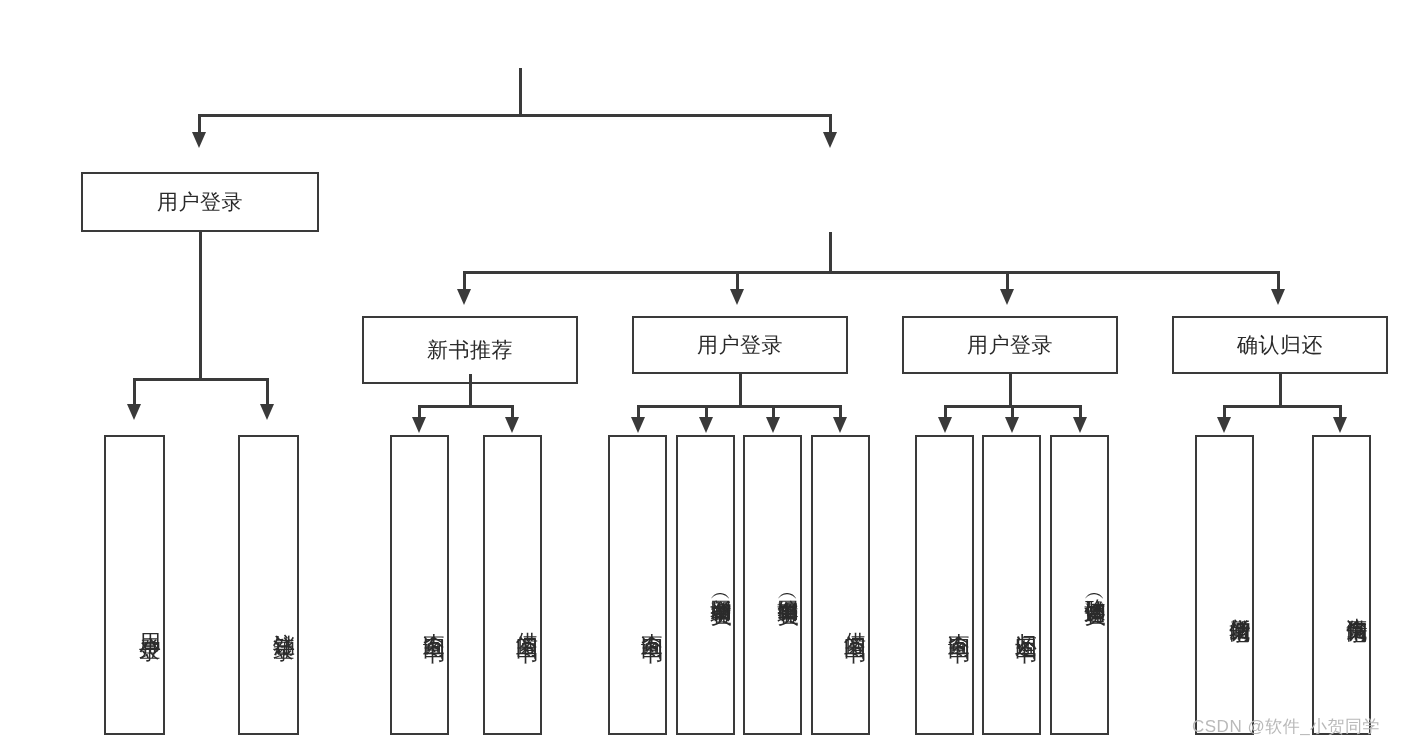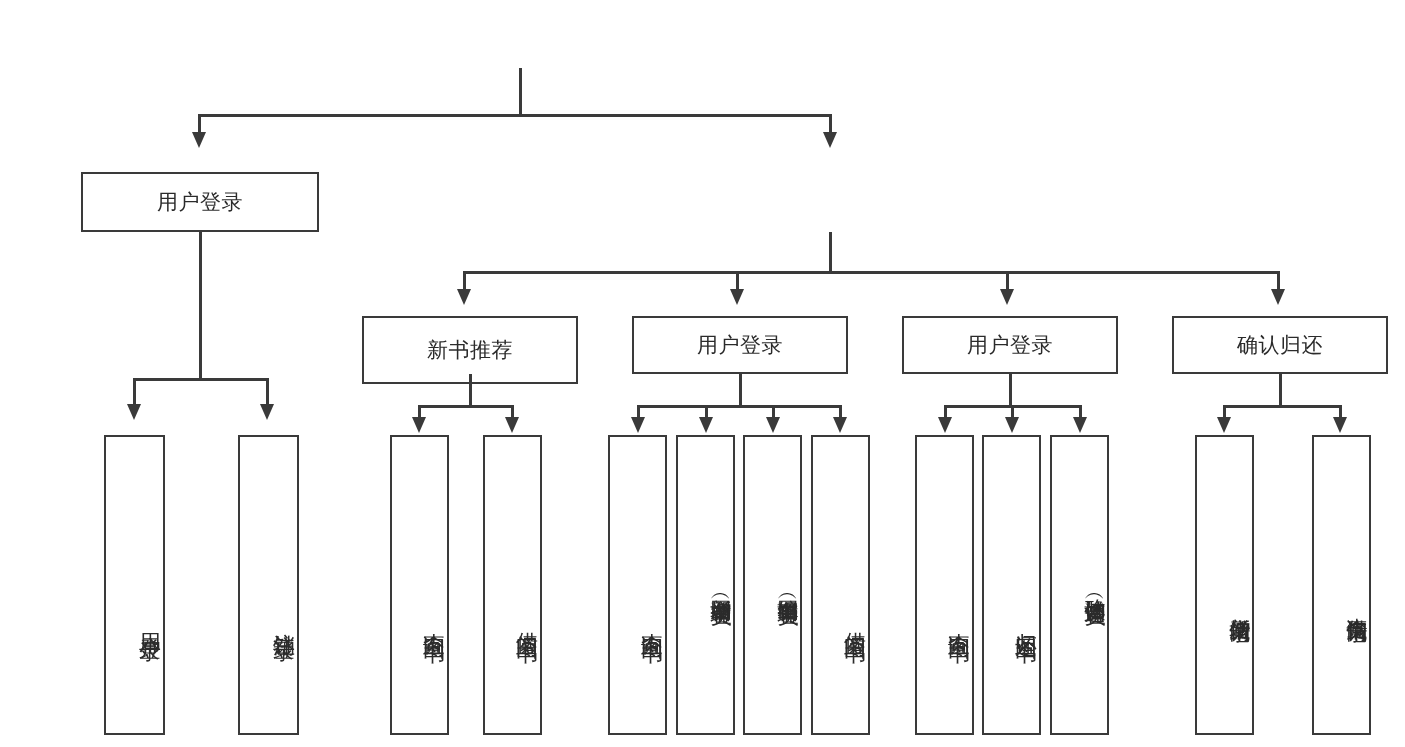--- a/index.html
+++ b/index.html
@@ -158,14 +158,15 @@
   <div class="node vert tall-text" style="left:743px; top:435px; width:59px; height:300px; padding-top:8px;">编辑图书（管理员）</div>
   <div class="node vert" style="left:811px; top:435px; width:59px; height:300px; padding-top:78px;">借阅图书</div>
 
   <div class="node vert" style="left:915px; top:435px; width:59px; height:300px; padding-top:78px;">查询图书</div>
   <div class="node vert" style="left:982px; top:435px; width:59px; height:300px; padding-top:78px;">归还图书</div>
   <div class="node vert tall-text" style="left:1050px; top:435px; width:59px; height:300px; padding-top:8px;">确认归还（管理员）</div>
 
   <div class="node vert tall-text" style="left:1195px; top:435px; width:59px; height:300px; padding-top:44px;">新增借阅记录</div>
   <div class="node vert tall-text" style="left:1312px; top:435px; width:59px; height:300px; padding-top:44px;">查询借阅记录</div>
 
+  <div class="watermark" style="left:1192px; top:715px;">CSDN @软件_小贺同学</div>
 
 </div>
 
 </body></html>

